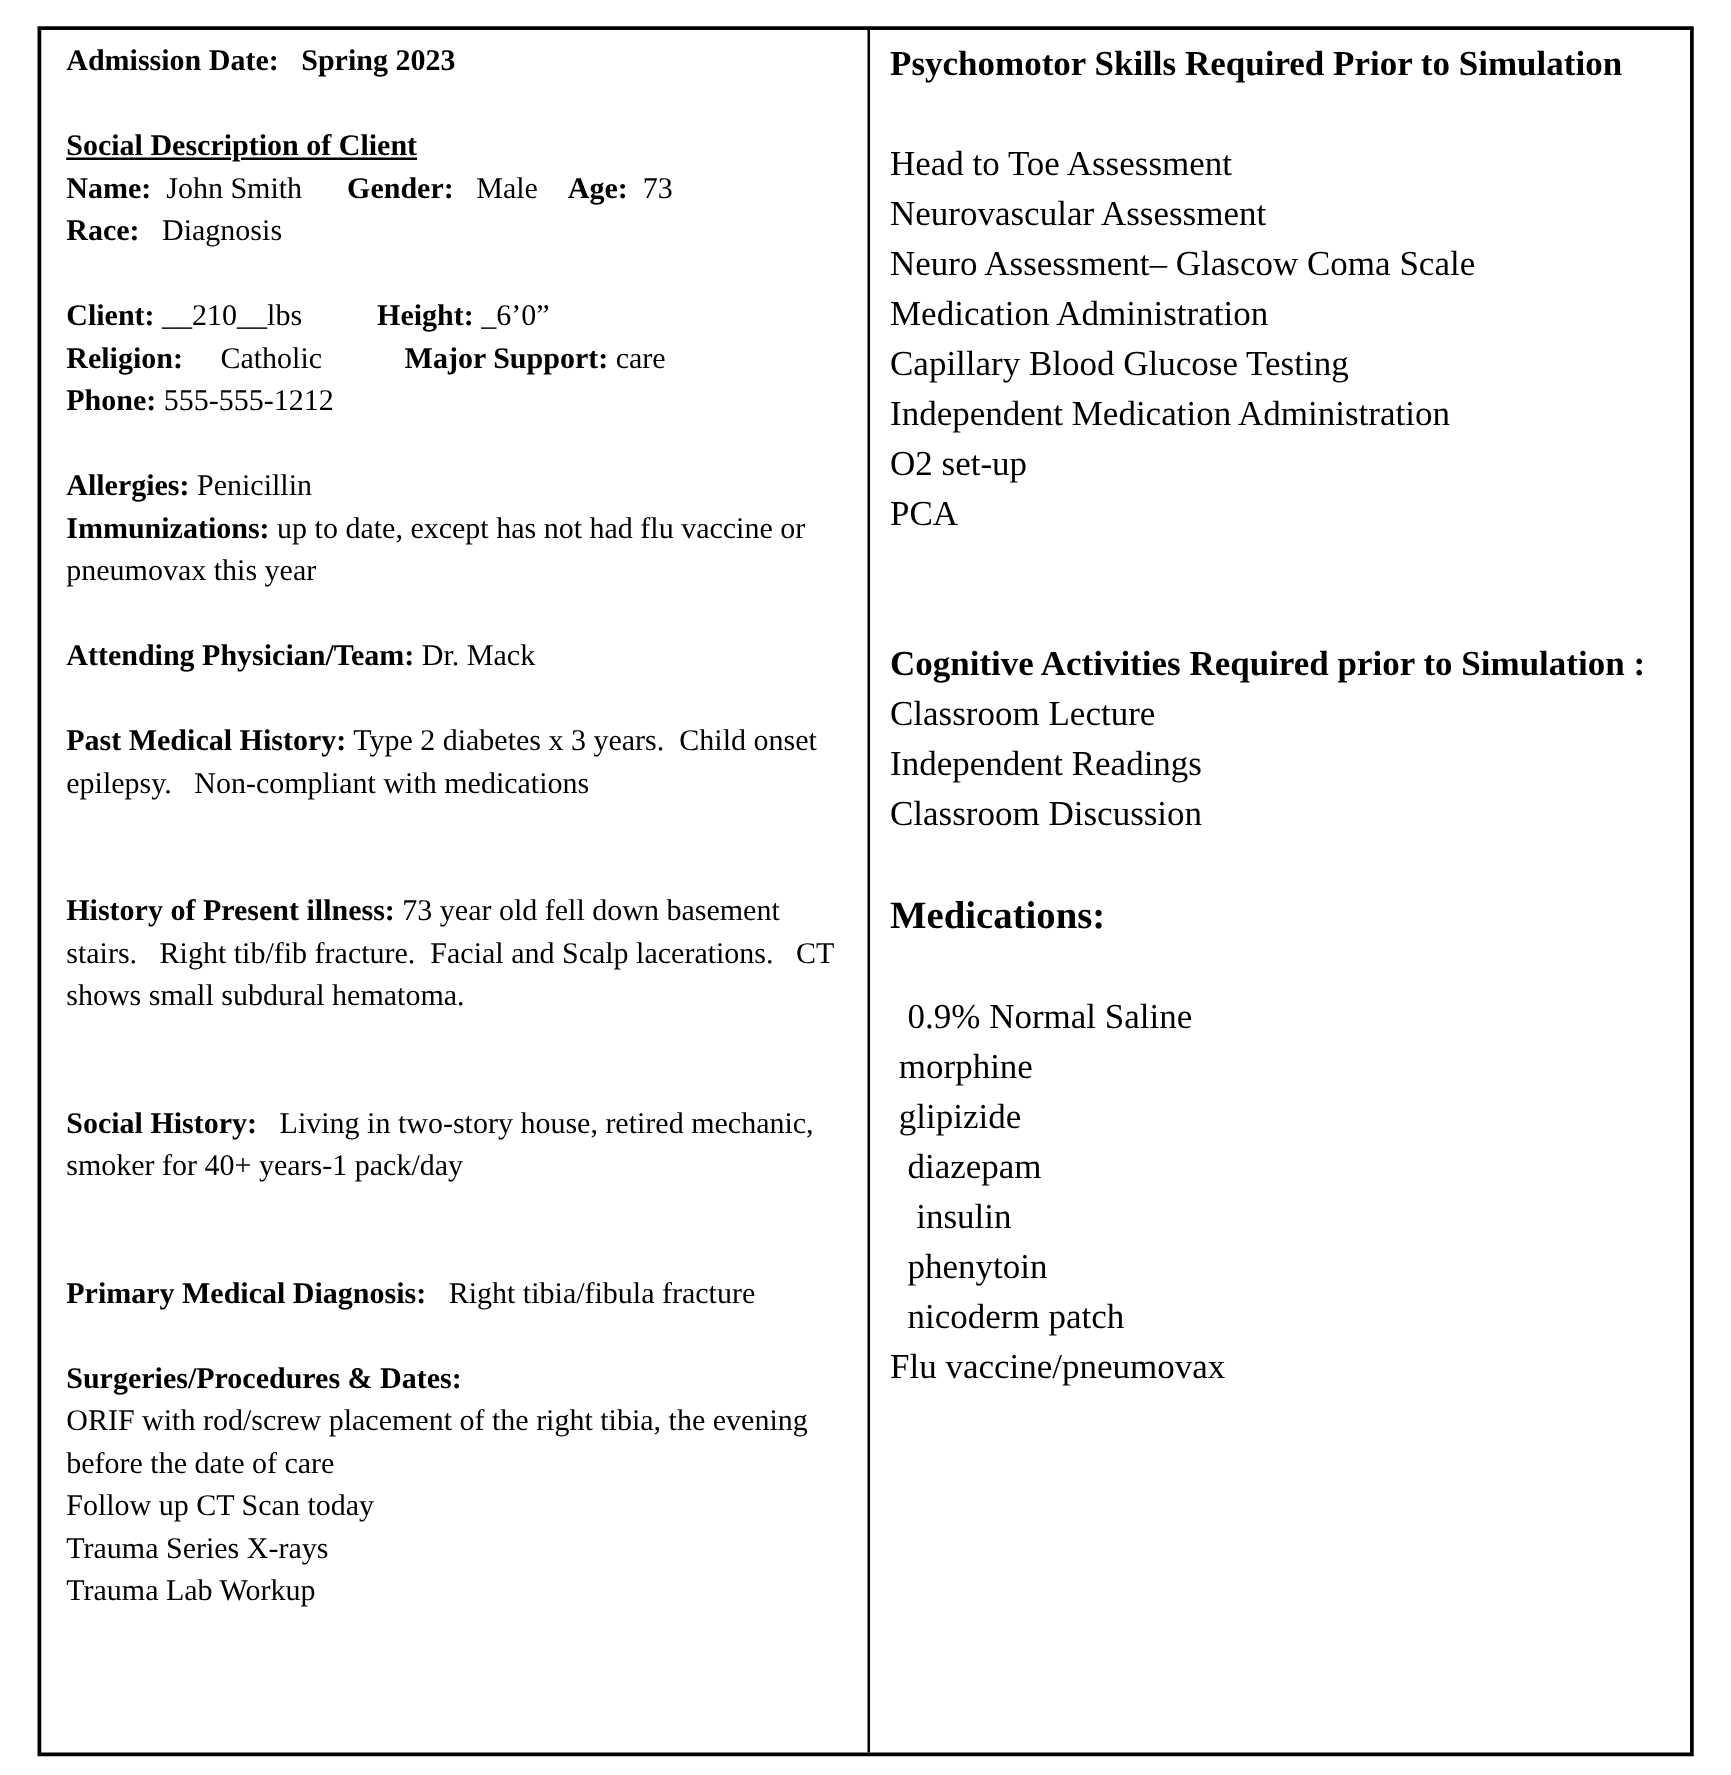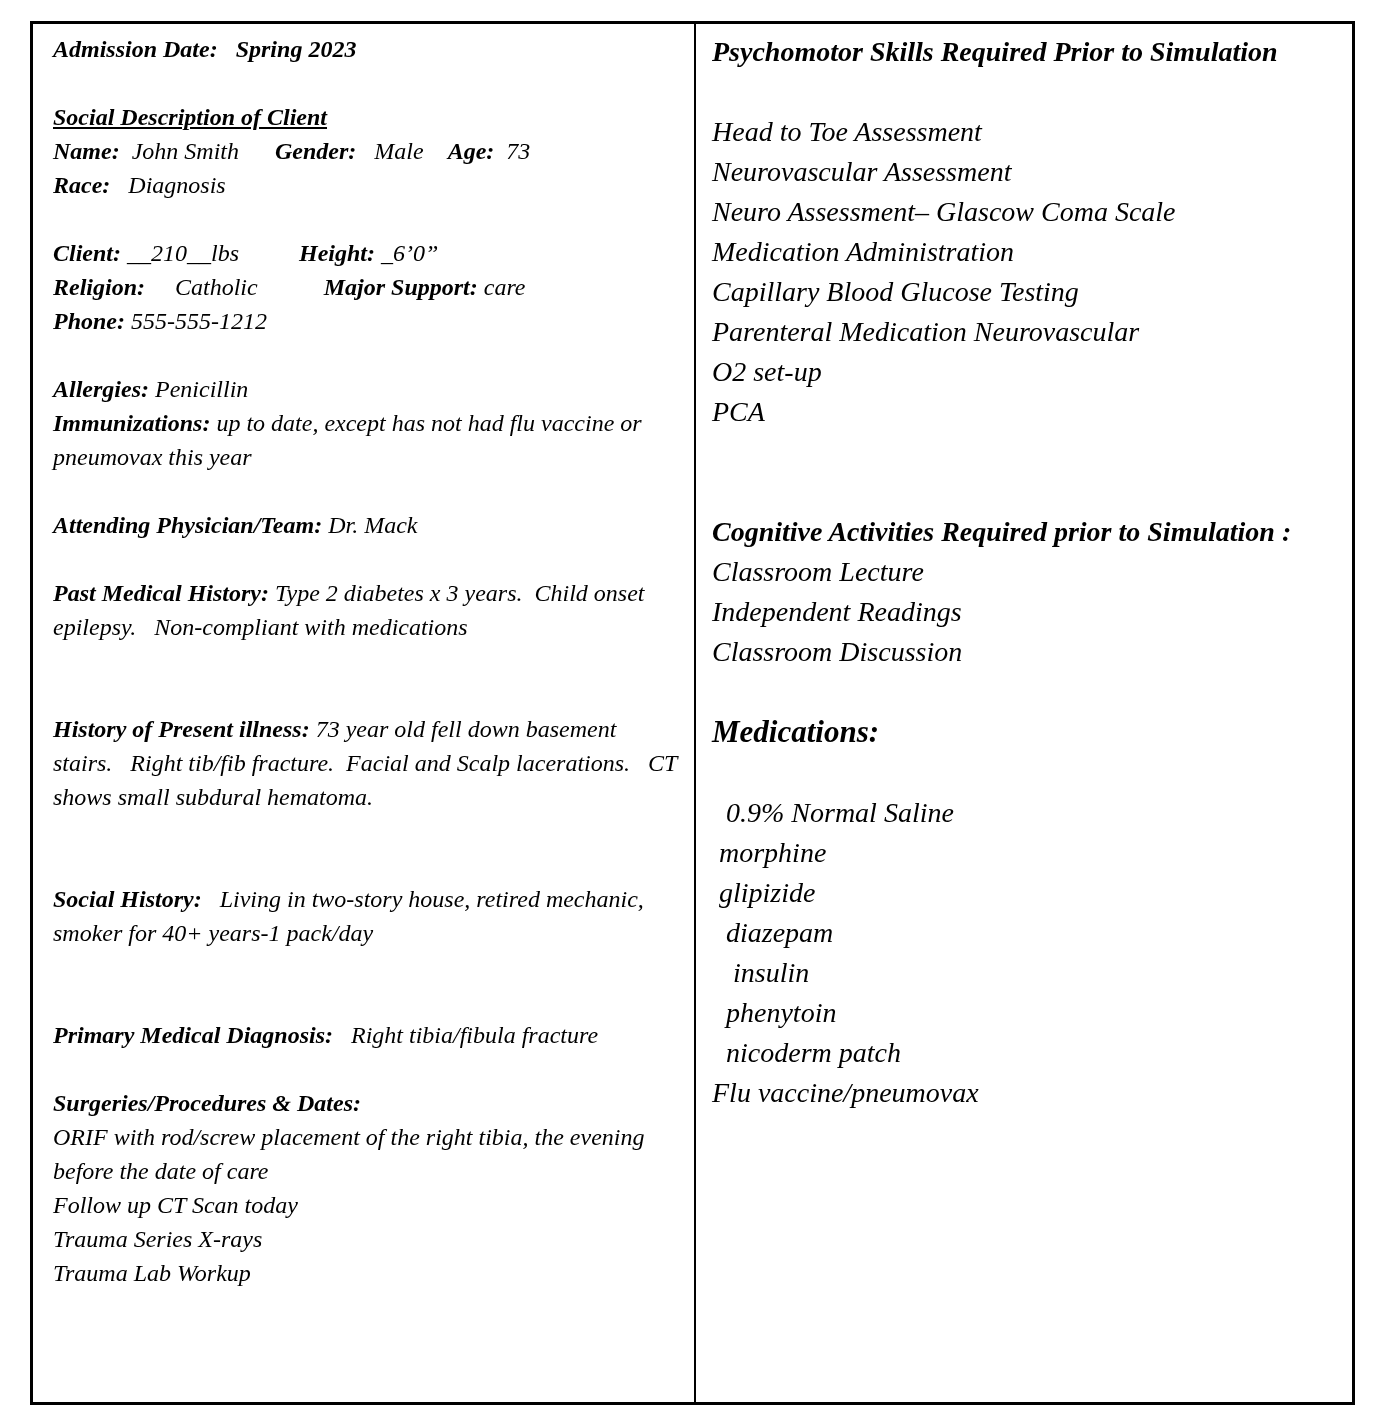--- a/index.html
+++ b/index.html
@@ -38,21 +38,20 @@
     border-right: 2px solid #000000;
     padding: 8px 16px 6px 20px;
   }
   .col-right {
     flex: 1;
     padding: 8px 14px 6px 16px;
   }
   p {
     margin: 0;
     white-space: pre-wrap;
-    font-style: italic;
   }
   .col-left p {
     font-size: 24px;
     line-height: 34px;
   }
   .col-right p {
     font-size: 28px;
     line-height: 40px;
   }
   .bold { font-weight: bold; }
@@ -98,21 +97,21 @@
         <p><span>Trauma Lab Workup</span></p>
       </div>
     <div class="col col-right">
         <p><span class="bold">Psychomotor Skills Required Prior to Simulation</span></p>
         <p class="blank-line">&nbsp;</p>
         <p><span>Head to Toe Assessment</span></p>
         <p><span>Neurovascular Assessment</span></p>
         <p><span>Neuro Assessment– Glascow Coma Scale</span></p>
         <p><span>Medication Administration</span></p>
         <p><span>Capillary Blood Glucose Testing</span></p>
-        <p><span>Parenteral Medication Neurovascular</span></p>
+        <p><span>Independent Medication Administration</span></p>
         <p><span>O2 set-up</span></p>
         <p><span>PCA</span></p>
         <p class="blank-line">&nbsp;</p>
         <p class="blank-line">&nbsp;</p>
         <p><span class="bold">Cognitive Activities Required prior to Simulation :</span></p>
         <p><span>Classroom Lecture</span></p>
         <p><span>Independent Readings</span></p>
         <p><span>Classroom Discussion</span></p>
         <p class="blank-line">&nbsp;</p>
         <p><span class="bold lg">Medications:</span></p>

